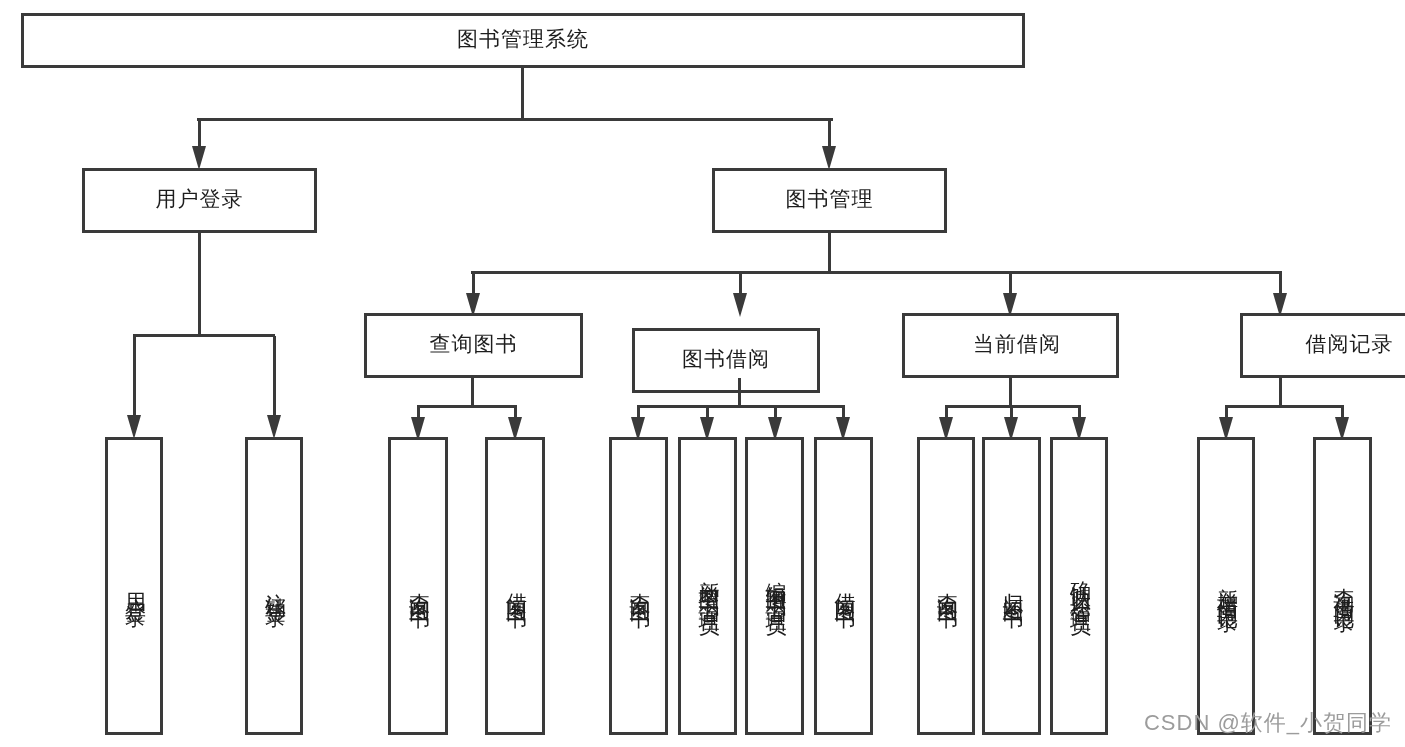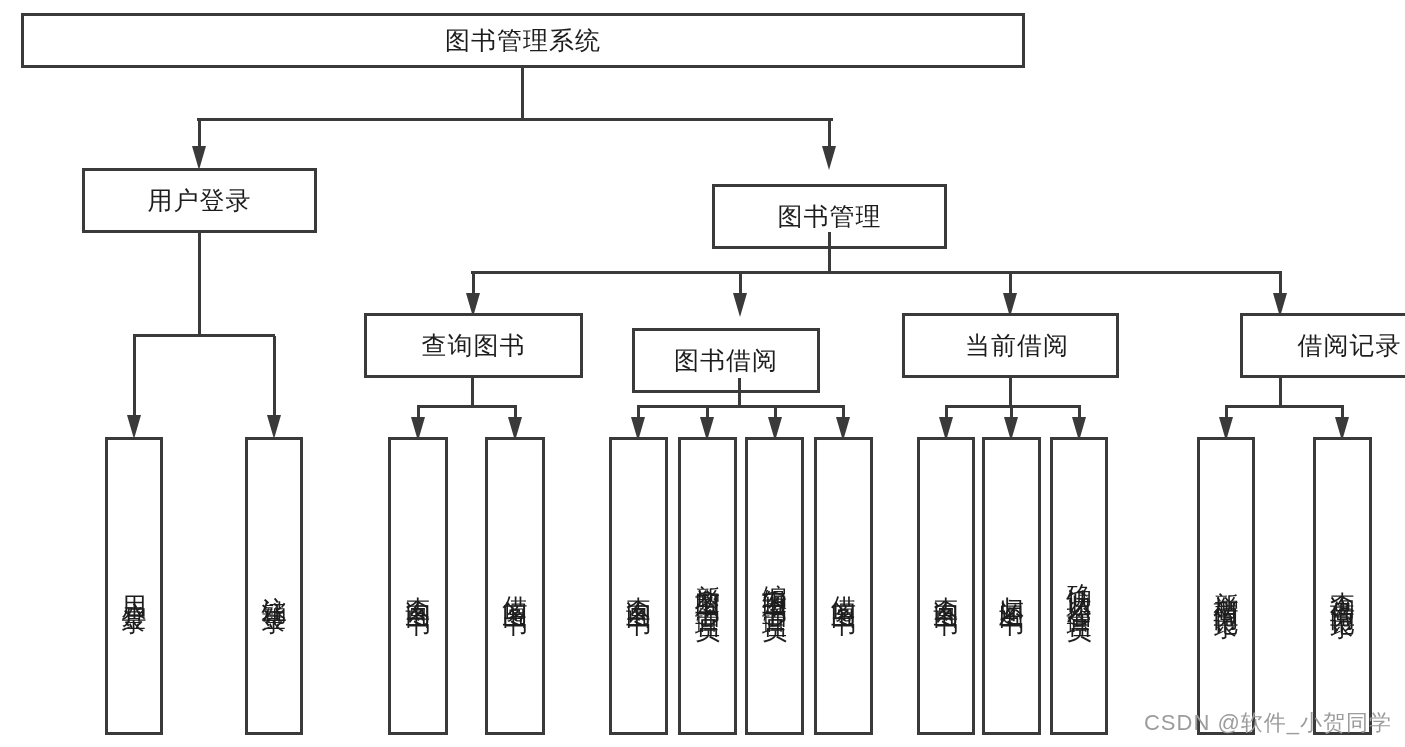--- a/index.html
+++ b/index.html
@@ -19,22 +19,23 @@
   }
   .hbox, .vbox {
     position: absolute;
     box-sizing: border-box;
     border: 3px solid var(--line);
     background: #ffffff;
     display: flex;
     align-items: center;
     justify-content: center;
     color: var(--text);
-    font-size: 25px;
+    font-size: 21px;
     line-height: 1.1;
+    font-family: Liberation Mono, monospace;
   }
   .hbox { letter-spacing: 1px; }
   .vbox {
     writing-mode: vertical-rl;
     text-orientation: mixed;
     letter-spacing: 5px;
     line-height: 1;
   }
   .hline, .vline {
     position: absolute;
@@ -81,21 +82,21 @@
 <div class="canvas">
 
   <div class="hbox" style="left:21px; top:13px; width:1004px; height:55px;">图书管理系统</div>
 
   <div class="vline" style="left:521px; top:67px; width:3px; height:53px;"></div>
   <div class="hline" style="left:197px; top:118px; width:636px; height:3px;"></div>
   <div class="varrow" style="left:192px; top:120px; height:50px;"></div>
   <div class="varrow" style="left:822px; top:120px; height:50px;"></div>
 
   <div class="hbox" style="left:82px; top:168px; width:235px; height:65px;">用户登录</div>
-  <div class="hbox" style="left:712px; top:168px; width:235px; height:65px;margin-top:16px;">图书管理</div>
+  <div class="hbox" style="left:712px; top:168px; width:235px; height:65px;">图书管理</div>
 
   <div class="vline" style="left:198px; top:232px; width:3px; height:104px;"></div>
   <div class="hline" style="left:133px; top:334px; width:142px; height:3px;"></div>
   <div class="varrow" style="left:127px; top:336px; height:103px;"></div>
   <div class="varrow" style="left:267px; top:336px; height:103px;"></div>
 
   <div class="vline" style="left:828px; top:232px; width:3px; height:41px;"></div>
   <div class="hline" style="left:471px; top:271px; width:811px; height:3px;"></div>
   <div class="varrow" style="left:466px; top:273px; height:44px;"></div>
   <div class="varrow" style="left:733px; top:273px; height:44px;"></div>

